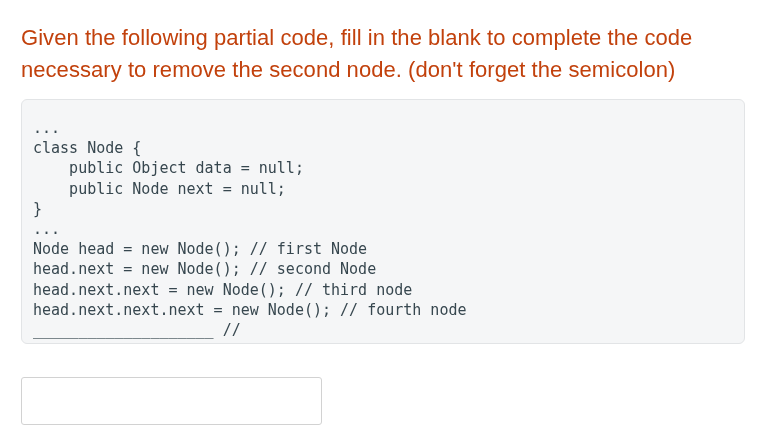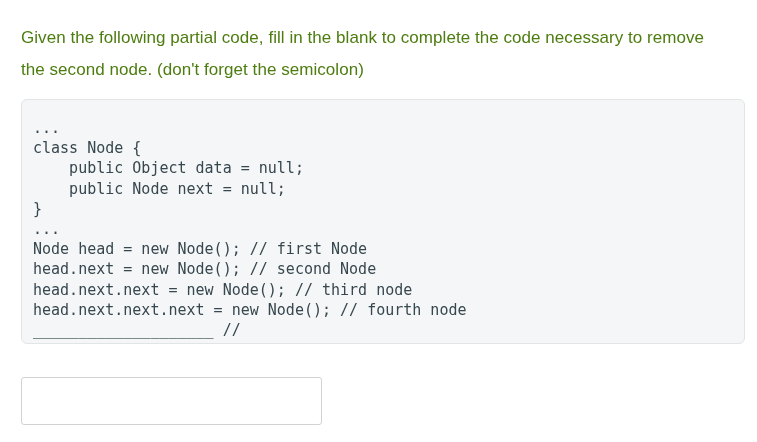--- a/index.html
+++ b/index.html
@@ -15,23 +15,23 @@
     font-family: "Liberation Sans", sans-serif;
     -webkit-font-smoothing: antialiased;
   }
 
   
   #question-prompt {
     position: absolute;
     left: 21px;
     top: 22px;
     width: 690px;
-    font-size: 17px;
+    font-size: 22px;
     line-height: 32px;
-    color: #4d7c0f;
+    color: #c2410c;
     letter-spacing: 0.05px;
   }
 
   
   #code-block {
     position: absolute;
     left: 21px;
     top: 99px;
     width: 724px;
     height: 245px;

